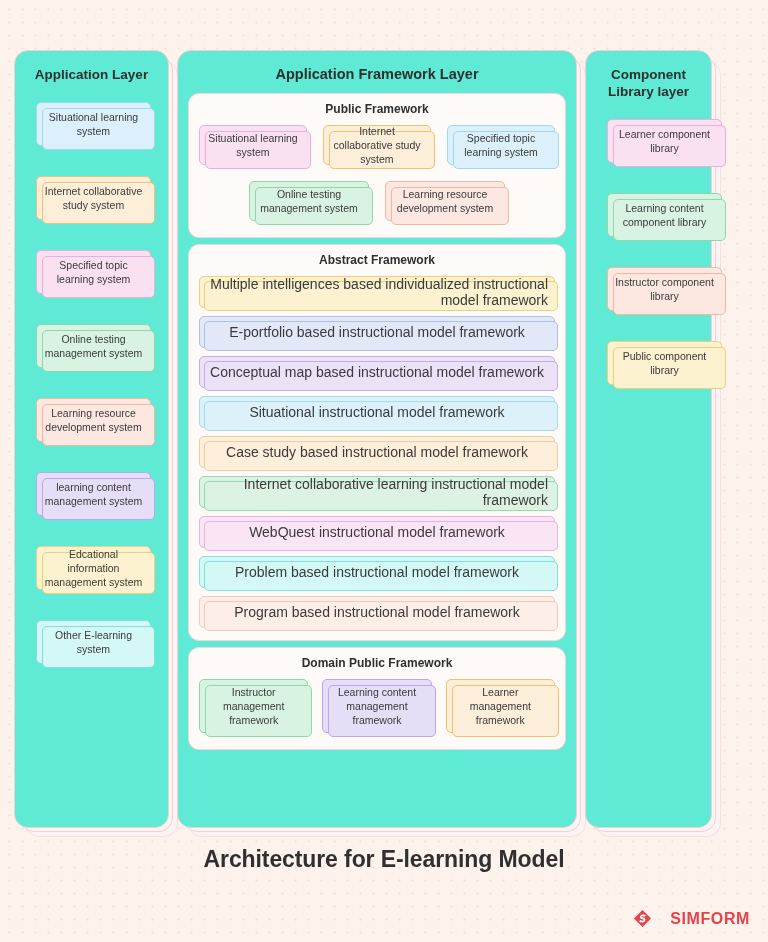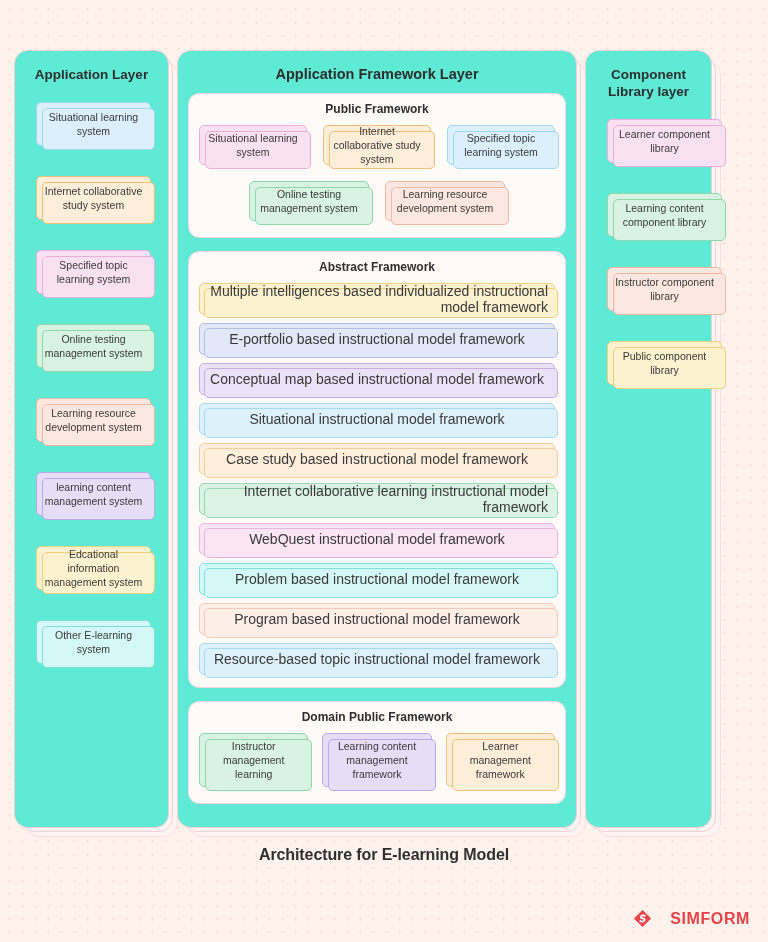--- a/index.html
+++ b/index.html
@@ -154,21 +154,21 @@
   }
 
   
   .panel {
     position: relative;
     box-sizing: border-box;
     border: 1px solid #f1d7dd;
     border-radius: 11px;
     background: #fdfaf8;
     padding: 8px 10px 12px 10px;
-    margin-bottom: 13px;
+    margin-bottom: 6px;
   }
   .panel-title {
     text-align: center;
     font-weight: bold;
     font-size: 12px;
     color: #2f2f2f;
     margin-bottom: 9px;
   }
 
   .pf-row {
@@ -201,21 +201,21 @@
     width: 113px;
   }
 
   
   .footer-title {
     position: absolute;
     left: 0;
     right: 0;
     top: 846px;
     text-align: center;
-    font-size: 16px;
+    font-size: 23px;
     font-weight: bold;
     color: #303030;
     letter-spacing: -0.1px;
   }
 
   .logo {
     position: absolute;
     right: 18px;
     bottom: 14px;
     display: flex;
@@ -316,31 +316,28 @@
             </div>
             <div class="row" style="--bg: #fae5f5; --bd: #eeb2de;">
               <span>WebQuest instructional model framework</span>
             </div>
             <div class="row" style="--bg: #d4f8f6; --bd: #7fe0dc;">
               <span>Problem based instructional model framework</span>
             </div>
             <div class="row" style="--bg: #fdeee7; --bd: #f4cbb8;">
               <span>Program based instructional model framework</span>
             </div>
-            <div class="row" style="--bg: #ddf1fb; --bd: #a6dbef;">
-              <span>Resource-based topic instructional model framework</span>
-            </div>
           </div>
       </div>
 
       <div class="panel">
         <div class="panel-title">Domain Public Framework</div>
         <div class="dpf-row">
             <div class="card" style="--bg: #d9f3e2; --bd: #8fd8ae;">
-              <span>Instructor management learning</span>
+              <span>Instructor management framework</span>
             </div>
             <div class="card" style="--bg: #e6ddf7; --bd: #bda7e8;">
               <span>Learning content management framework</span>
             </div>
             <div class="card" style="--bg: #fceed8; --bd: #f0c171;">
               <span>Learner management framework</span>
             </div>
           </div>
       </div>
     </div>

